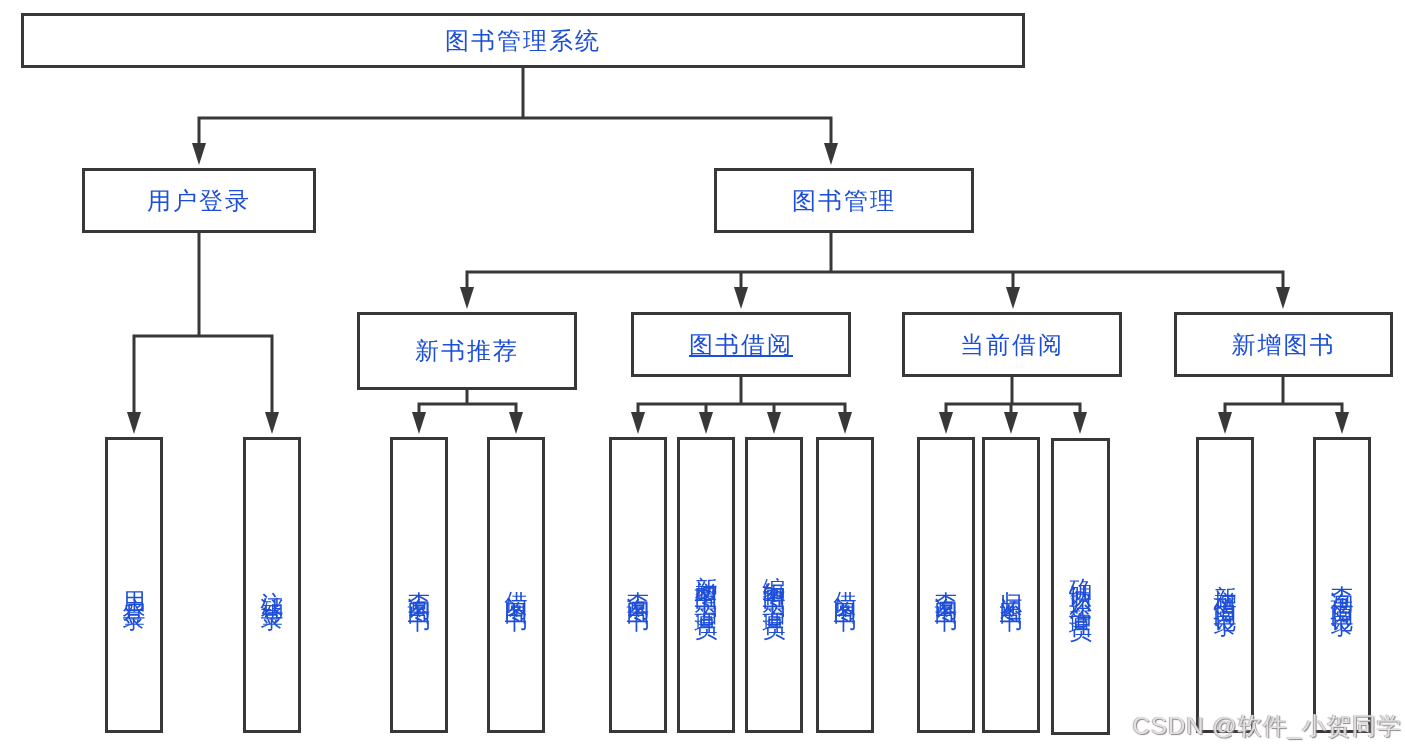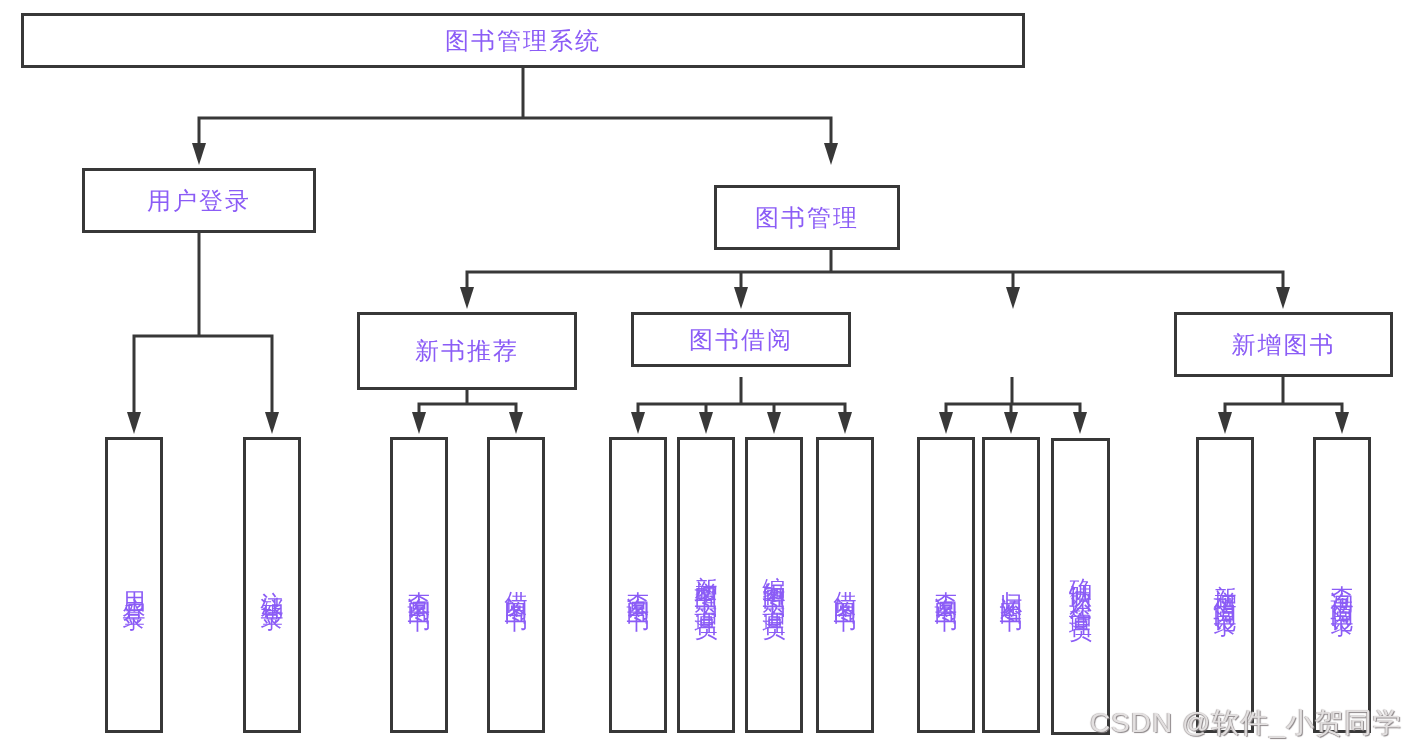--- a/index.html
+++ b/index.html
@@ -21,21 +21,21 @@
     top: 0;
     width: 1405px;
     height: 747px;
     pointer-events: none;
   }
   .box {
     position: absolute;
     box-sizing: border-box;
     border: 3px solid #383838;
     background: #ffffff;
-    color: #8b5cf6;
+    color: #1d4ed8;
     display: flex;
     align-items: center;
     justify-content: center;
     text-align: center;
     z-index: 2;
   }
   .box.h {
     font-size: 24px;
     letter-spacing: 2px;
     line-height: 1;
@@ -47,21 +47,21 @@
   .box.v .vtext {
     writing-mode: vertical-rl;
     text-orientation: mixed;
     letter-spacing: 6px;
     white-space: nowrap;
   }
   .watermark {
     position: absolute;
     right: 3px;
     bottom: 5px;
-    font-size: 28px;
+    font-size: 24px;
     letter-spacing: 1px;
     color: #e3e0e0;
     text-shadow: 1px 1px 1px #8a8486, -1px 0 1px #b5b0b0;
     z-index: 5;
     white-space: nowrap;
   }
 </style>
 </head>
 <body>
 
@@ -106,24 +106,25 @@
       <polygon points="1004,412 1018,412 1011,434"></polygon>
       <polygon points="1073,412 1087,412 1080,434"></polygon>
       <polygon points="1218,412 1232,412 1225,434"></polygon>
       <polygon points="1335,412 1349,412 1342,434"></polygon>
     </g>
   </svg>
 
   <div class="box h" style="left:21px; top:13px; width:1004px; height:55px;">图书管理系统</div>
 
   <div class="box h" style="left:82px; top:168px; width:234px; height:65px;">用户登录</div>
-  <div class="box h" style="left:714px; top:168px; width:186px; height:65px;margin-top:17px;">图书管理</div>
+  <div class="box h" style="left:714px; top:168px; width:260px; height:65px;">图书管理</div>
 
   <div class="box h" style="left:357px; top:312px; width:220px; height:78px;">新书推荐</div>
-  <div class="box h" style="left:631px; top:312px; width:220px; height:55px;">图书借阅</div>
+  <div class="box h" style="left:631px; top:312px; width:220px; height:65px;text-decoration:underline;">图书借阅</div>
+  <div class="box h" style="left:902px; top:312px; width:220px; height:65px;">当前借阅</div>
   <div class="box h" style="left:1174px; top:312px; width:219px; height:65px;">新增图书</div>
 
   <div class="box v" style="left:105px; top:437px; width:58px; height:296px;">
     <span class="vtext">用户登录</span>
   </div>
   <div class="box v" style="left:243px; top:437px; width:58px; height:296px;">
     <span class="vtext">注销登录</span>
   </div>
 
   <div class="box v" style="left:390px; top:437px; width:58px; height:296px;">

